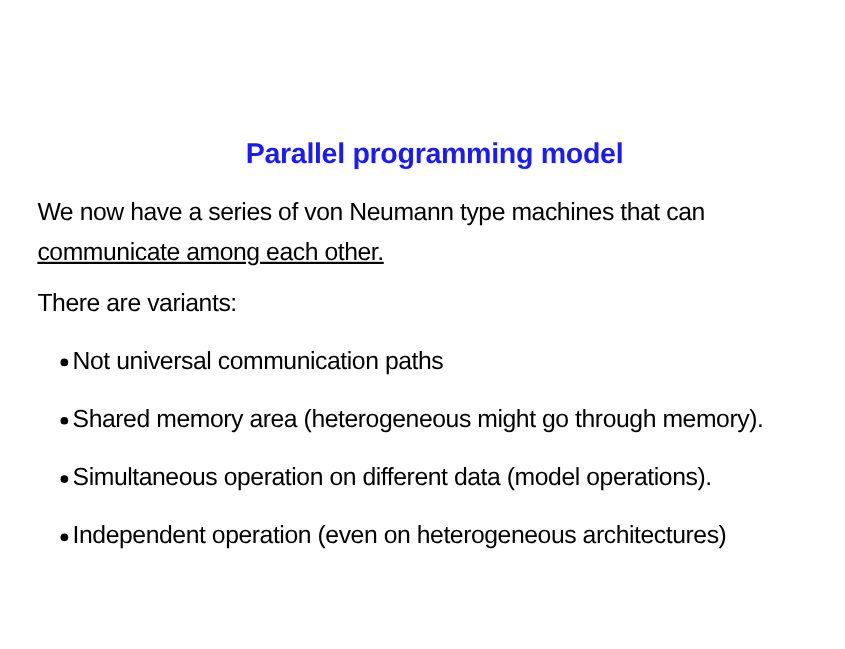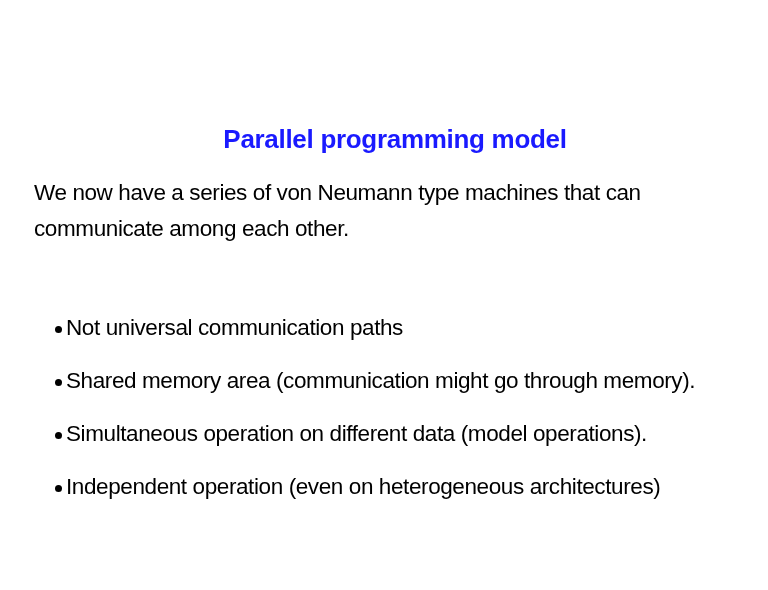--- a/index.html
+++ b/index.html
@@ -34,21 +34,21 @@
     }
     .para {
       position: absolute;
       left: 34px;
       font-size: 22.5px;
       letter-spacing: -0.4px;
       line-height: 36px;
       white-space: nowrap;
     }
     .p1 { top: 175px; }
-    .p1b { top: 211px; }
+    .p1b { top: 211px; text-decoration: underline; }
     .p2 { top: 258px; }
     .bullets {
       position: absolute;
       left: 0;
       top: 0;
       margin: 0;
       padding: 0;
       list-style: none;
     }
     .bullet-item {
@@ -79,29 +79,30 @@
     .b4 { top: 471px; }
   </style>
 </head>
 <body>
 
 <div class="slide">
   <div class="title">Parallel programming model</div>
 
   <div class="para p1">We now have a series of von Neumann type machines that can</div>
   <div class="para p1b">communicate among each other.</div>
+  <div class="para p2">There are variants:</div>
 
   <ul class="bullets">
     <li class="bullet-item b1">
       <span class="bullet-dot"></span>
       <span class="bullet-text">Not universal communication paths</span>
     </li>
     <li class="bullet-item b2">
       <span class="bullet-dot"></span>
-      <span class="bullet-text">Shared memory area (communication might go through memory).</span>
+      <span class="bullet-text">Shared memory area (heterogeneous might go through memory).</span>
     </li>
     <li class="bullet-item b3">
       <span class="bullet-dot"></span>
       <span class="bullet-text">Simultaneous operation on different data (model operations).</span>
     </li>
     <li class="bullet-item b4">
       <span class="bullet-dot"></span>
       <span class="bullet-text">Independent operation (even on heterogeneous architectures)</span>
     </li>
   </ul>

